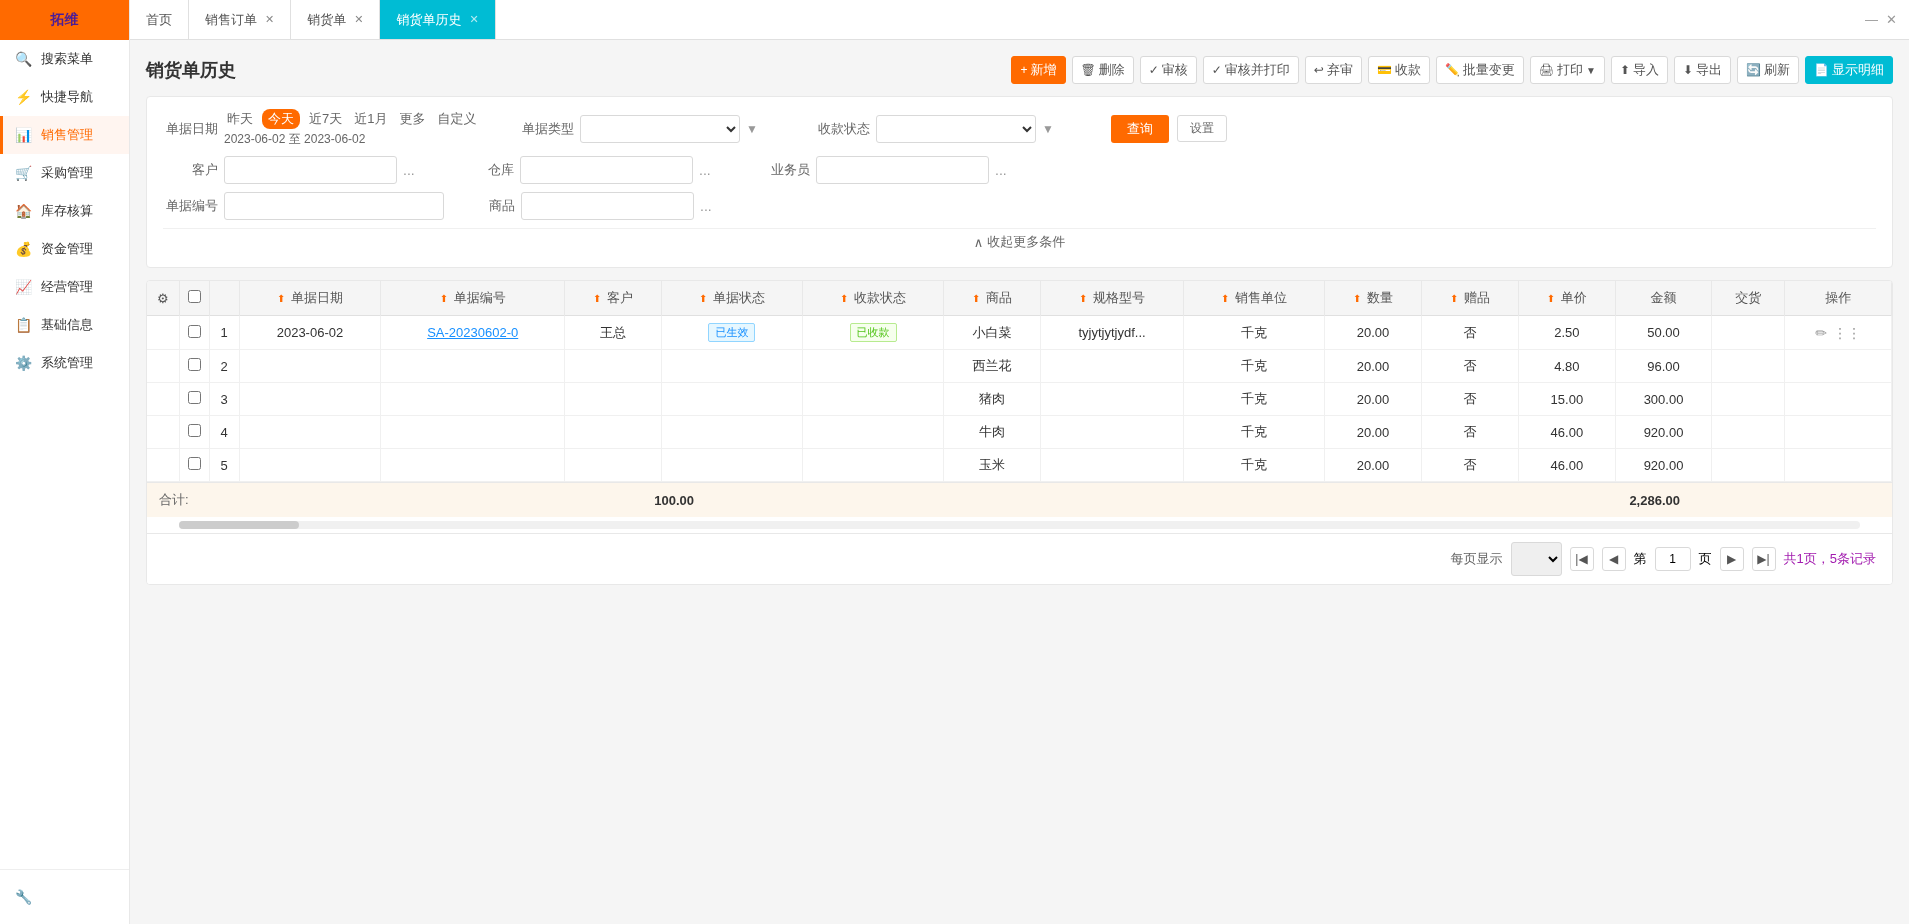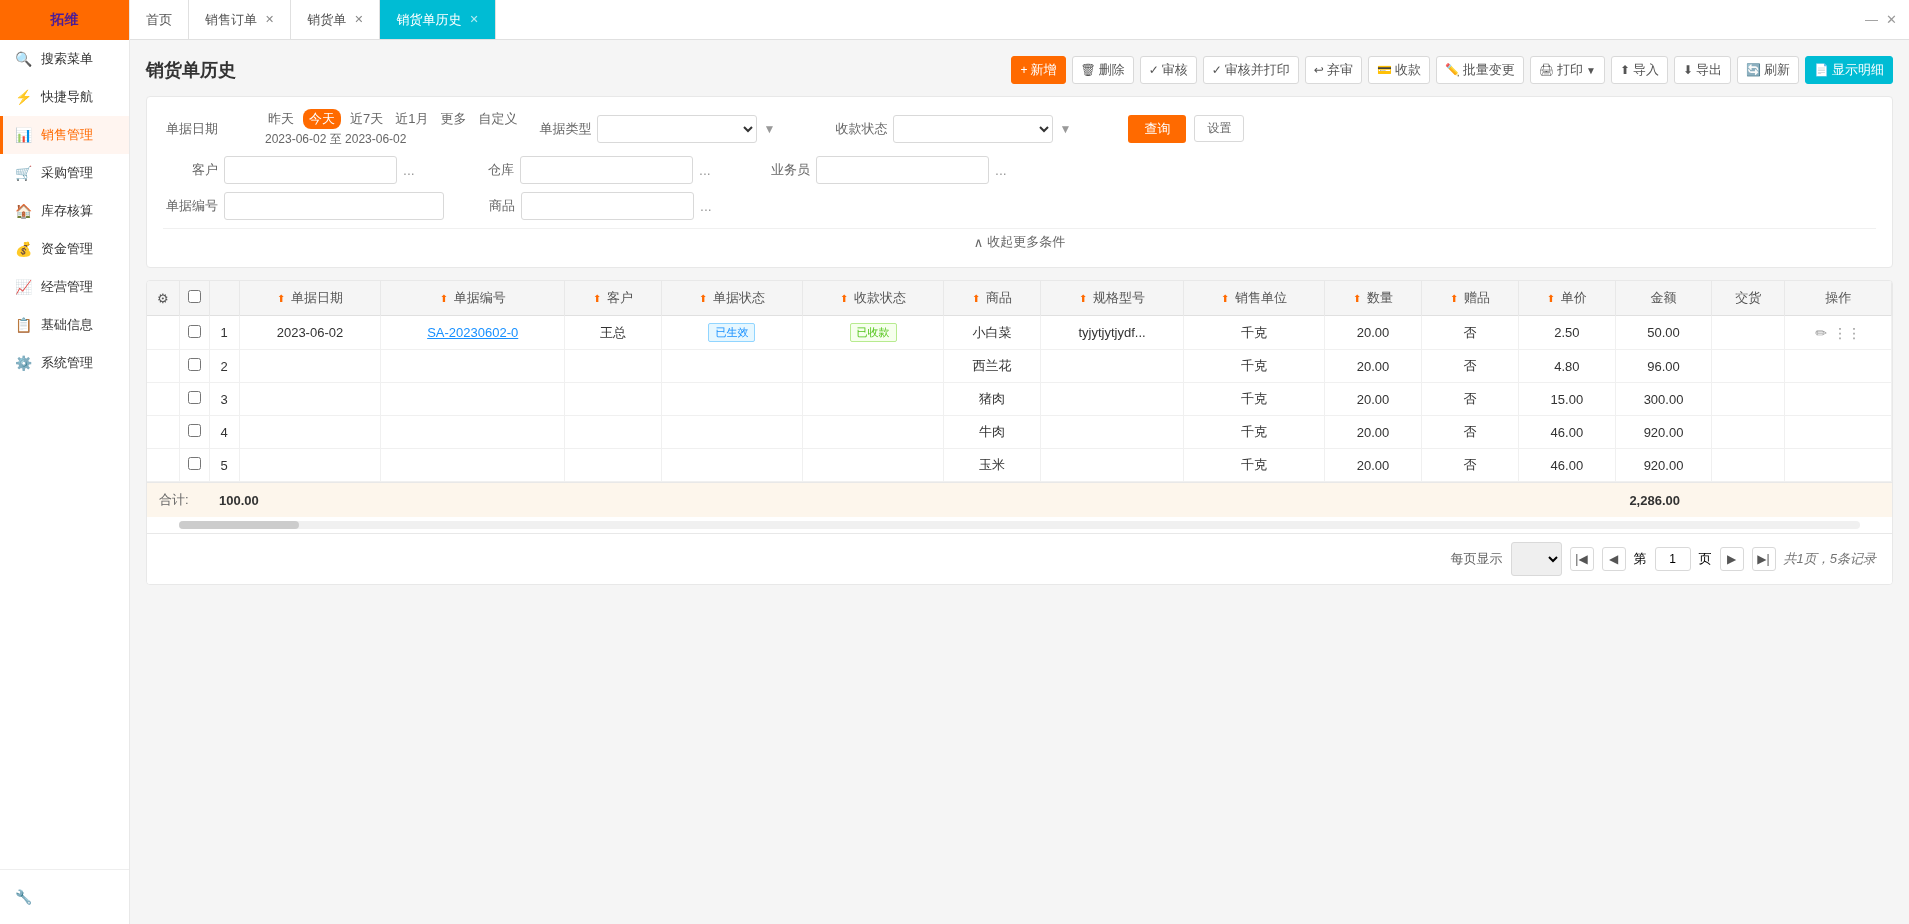--- a/index.html
+++ b/index.html
@@ -180,21 +180,20 @@
     }
     .filter-dots {
       color: #999;
       cursor: pointer;
       font-size: 14px;
     }
     .date-group {
       display: flex;
       flex-direction: column;
       gap: 2px;
-      margin-left: 41px;
     }
     .date-shortcuts {
       display: flex;
       align-items: center;
       gap: 6px;
       font-size: 12px;
     }
     .date-shortcut {
       color: #666;
       cursor: pointer;
@@ -345,21 +344,21 @@
     }
     .page-nav-btn:disabled { opacity: 0.4; cursor: default; }
     .page-input {
       width: 36px;
       height: 24px;
       border: 1px solid #d9d9d9;
       border-radius: 3px;
       text-align: center;
       font-size: 12px;
     }
-    .page-info { color: #737373; font-style: italic; }
+    .page-info { color: #a21caf; }
 
     
     .scroll-bar {
       height: 8px;
       background: #f0f0f0;
       border-radius: 4px;
       margin: 0 16px;
     }
     .scroll-thumb {
       height: 8px;
@@ -751,21 +750,21 @@
               <td>46.00</td>
               <td>920.00</td>
               <td></td>
               <td></td>
             </tr>
           </tbody>
       </table>
 
       <div class="table-footer">
         <span class="footer-label">合计:</span>
-        <span style="flex:1; display:flex; justify-content:flex-start;">
+        <span style="flex:1; display:flex; justify-content:center;">
           <span class="footer-value" style="margin-right:500px;">100.00</span>
         </span>
         <span class="footer-value" style="margin-right:200px;">2,286.00</span>
       </div>
 
       <div style="padding: 4px 16px;">
         <div class="scroll-bar">
           <div class="scroll-thumb"></div>
         </div>
       </div>

